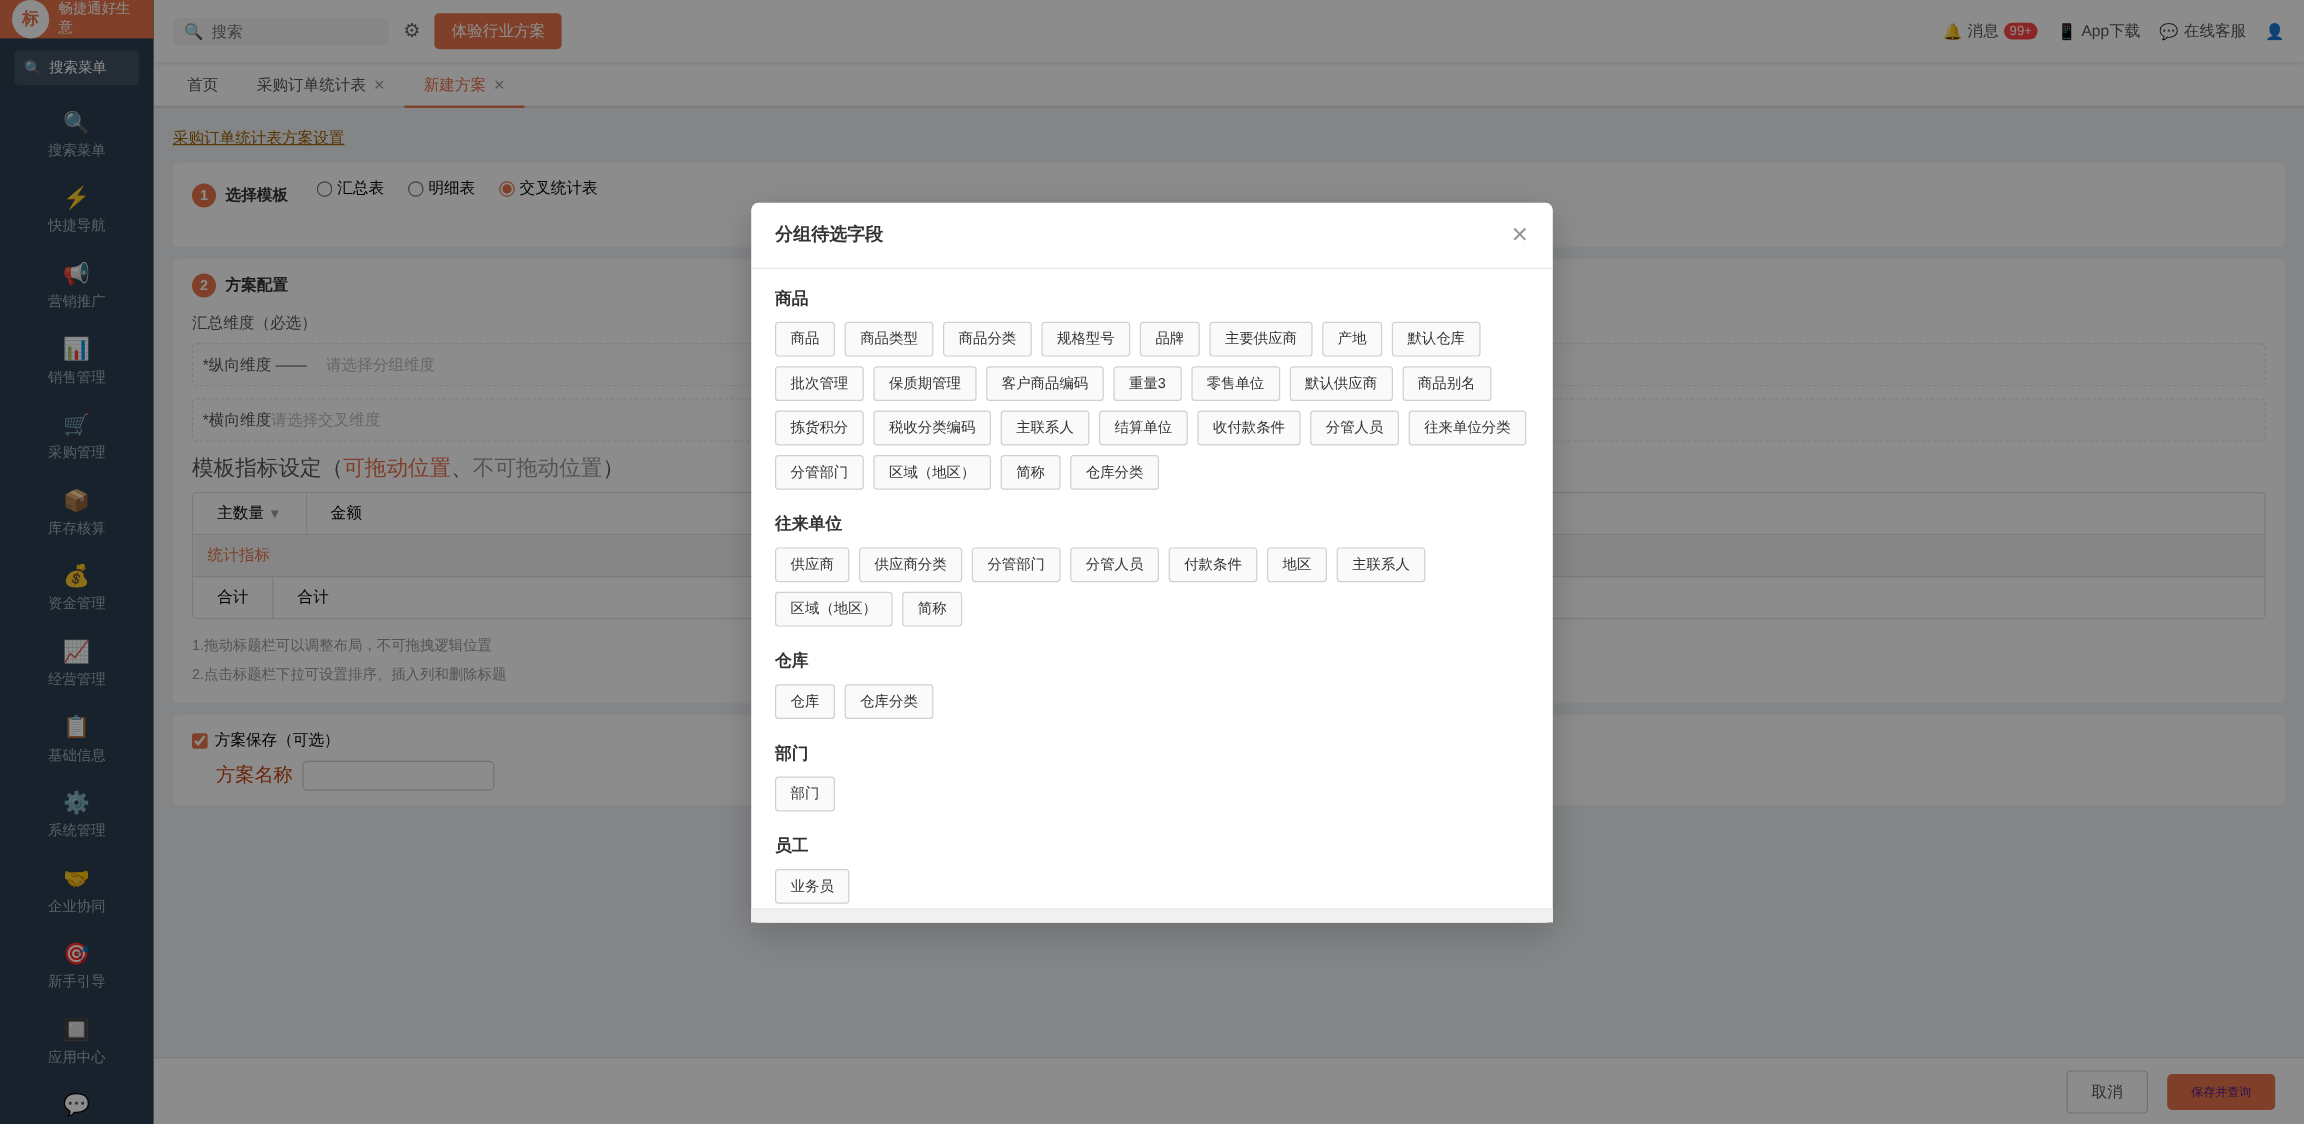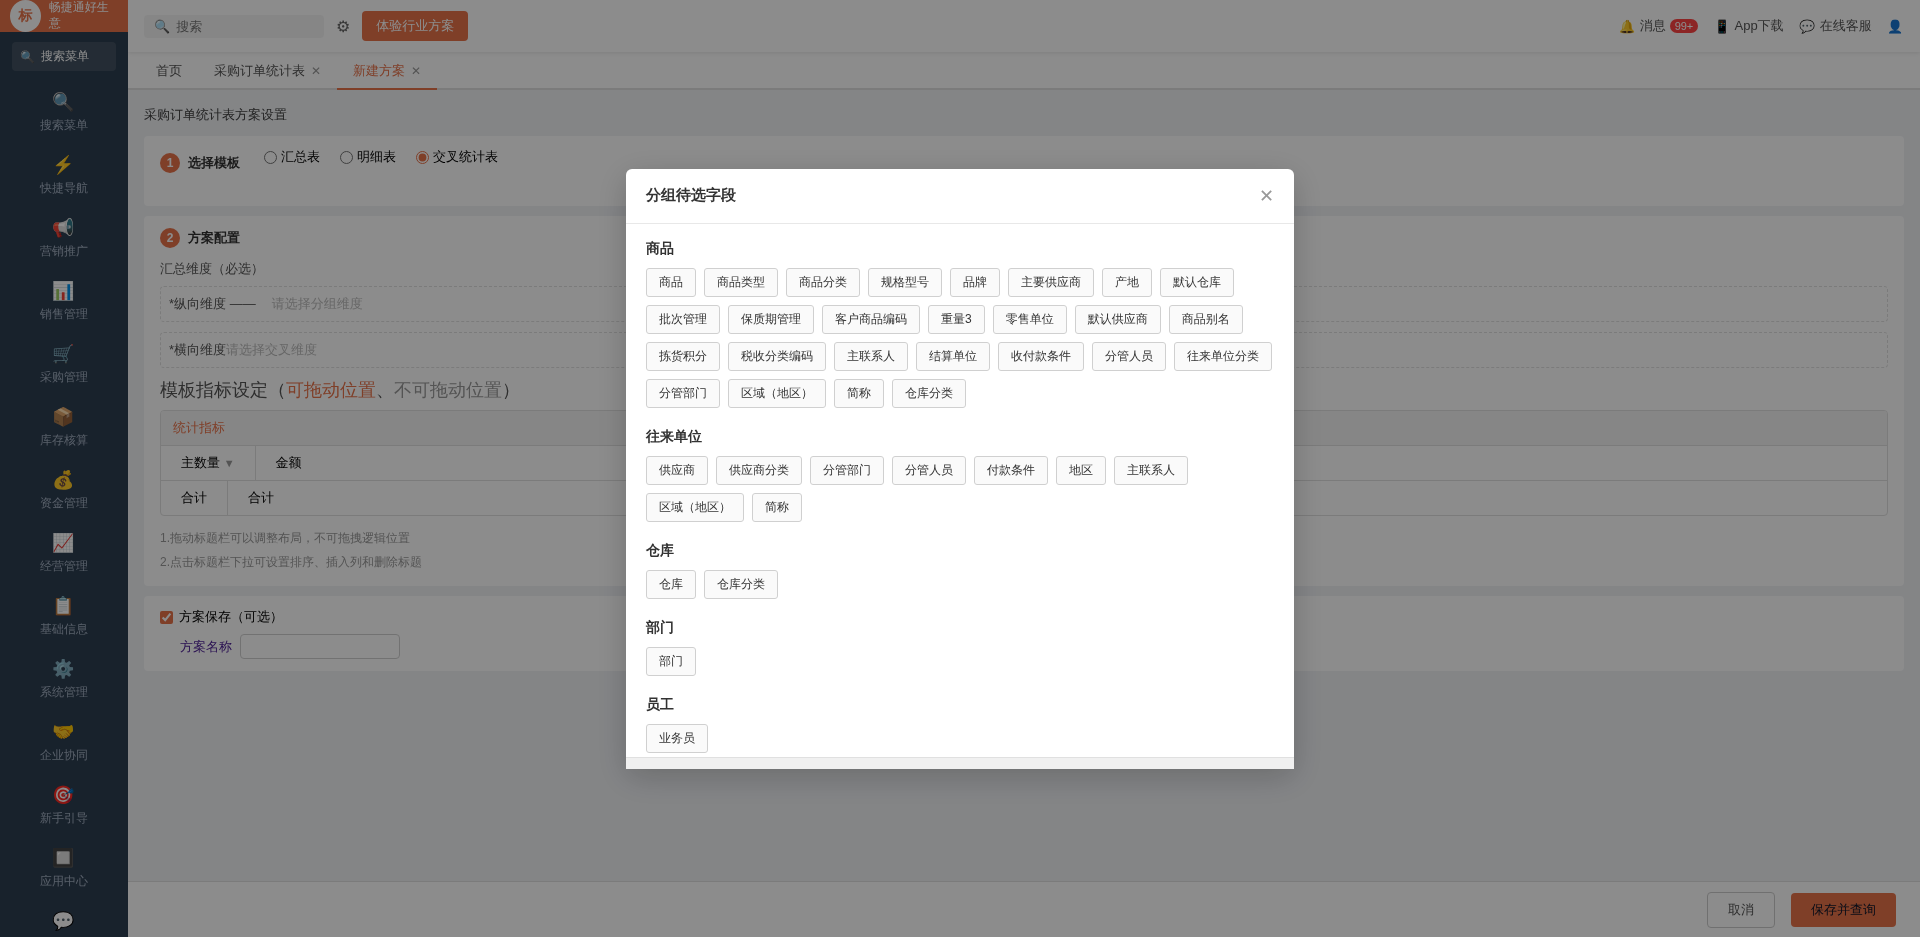--- a/index.html
+++ b/index.html
@@ -35,37 +35,37 @@
     
     .tabs-bar {
       position: fixed; top: 52px; left: 128px; right: 0; height: 38px; background: #fff; display: flex; align-items: flex-end; border-bottom: 2px solid #e0e0e0; z-index: 8; padding: 0 12px; gap: 0;
     }
     .tab { padding: 8px 16px; cursor: pointer; font-size: 13px; color: #555; border-bottom: 2px solid transparent; margin-bottom: -2px; white-space: nowrap; display: flex; align-items: center; gap: 6px; }
     .tab.active { color: #e8734a; border-bottom-color: #e8734a; }
     .tab-close { color: #999; font-size: 12px; }
 
     
     .main { position: fixed; top: 90px; left: 128px; right: 0; bottom: 0; background: #f0f2f5; overflow: auto; padding: 16px; }
-    .page-header { font-size: 13px; color: #404040; margin-bottom: 12px; }
+    .page-header { font-size: 13px; color: #a16207; margin-bottom: 12px; text-decoration: underline; }
 
     
     .step-bar { display: flex; gap: 24px; margin-bottom: 16px; align-items: center; }
     .step-item { display: flex; align-items: center; gap: 8px; font-size: 13px; }
     .step-num { width: 20px; height: 20px; border-radius: 50%; background: #e8734a; color: #fff; display: flex; align-items: center; justify-content: center; font-size: 12px; font-weight: bold; }
     .step-label { font-weight: bold; color: #333; }
 
     
     .template-row { display: flex; gap: 20px; align-items: center; margin-bottom: 12px; font-size: 13px; }
     .radio-item { display: flex; align-items: center; gap: 4px; cursor: pointer; }
     .radio-item input { accent-color: #e8734a; }
 
     
     .bottom-bar { position: fixed; bottom: 0; left: 128px; right: 0; height: 56px; background: #fff; border-top: 1px solid #e0e0e0; display: flex; align-items: center; justify-content: flex-end; padding: 0 24px; gap: 16px; z-index: 8; }
     .btn-cancel { background: #fff; border: 1px solid #ccc; border-radius: 4px; padding: 8px 20px; cursor: pointer; font-size: 13px; color: #555; }
-    .btn-save { background: #e8734a; color: #0f172a; border: none; border-radius: 4px; padding: 8px 20px; cursor: pointer; font-size: 13px; text-align: right; }
+    .btn-save { background: #e8734a; color: #4c1d95; border: none; border-radius: 4px; padding: 8px 20px; cursor: pointer; font-size: 10px; text-align: right; }
 
     
     .overlay { position: fixed; top: 0; left: 0; right: 0; bottom: 0; background: rgba(0,0,0,0.45); z-index: 100; }
 
     
     .dialog {
       position: fixed; top: 50%; left: 50%; transform: translate(-50%, -50%); z-index: 101;
       background: #fff; border-radius: 6px; width: 668px; max-height: 600px; display: flex; flex-direction: column;
       box-shadow: 0 8px 32px rgba(0,0,0,0.2);
     }
@@ -253,46 +253,46 @@
       <span style="color:#555; font-size:13px;">*纵向维度 ——</span>
       <span style="color:#bbb; font-size:13px;">请选择分组维度</span>
     </div>
     <div style="display:flex; align-items:center; padding: 8px; border:1px dashed #e0e0e0; border-radius:4px; margin-bottom:10px;">
       <span style="color:#555; font-size:13px;">*横向维度</span>
       <span style="color:#bbb; font-size:13px;">请选择交叉维度</span>
     </div>
 
     <div style="font-size:18px; color:#555; margin-bottom:8px;">模板指标设定（<span style="color:#e8734a;">可拖动位置</span>、<span style="color:#999;">不可拖动位置</span>）</div>
     <div style="border:1px solid #e0e0e0; border-radius:4px; overflow:hidden;">
-      <div style="background:#f5f5f5; padding:8px 12px; font-size:13px; color:#e8734a; border-bottom:1px solid #e0e0e0;">统计指标</div>
       <div style="display:flex; border-bottom:1px solid #e0e0e0;">
         <div style="padding:8px 20px; font-size:13px; border-right:1px solid #e0e0e0;">
           <span>主数量</span> <span style="color:#999; font-size:11px;">▼</span>
         </div>
         <div style="padding:8px 20px; font-size:13px;">金额</div>
       </div>
+      <div style="background:#f5f5f5; padding:8px 12px; font-size:13px; color:#e8734a; border-bottom:1px solid #e0e0e0;">统计指标</div>
       <div style="display:flex;">
         <div style="padding:8px 20px; font-size:13px; border-right:1px solid #e0e0e0;">合计</div>
         <div style="padding:8px 20px; font-size:13px;">合计</div>
       </div>
     </div>
 
     <div style="font-size:12px; color:#999; margin-top:10px; line-height:2;">
       <div>1.拖动标题栏可以调整布局，不可拖拽逻辑位置</div>
       <div>2.点击标题栏下拉可设置排序、插入列和删除标题</div>
     </div>
   </div>
 
   <div style="background:#fff; border-radius:4px; padding:12px 16px; margin-bottom:60px;">
     <label style="display:flex; align-items:center; gap:6px; font-size:13px; cursor:pointer;">
       <input type="checkbox" checked="" style="accent-color: rgb(232, 115, 74);">
       <span>方案保存（可选）</span>
     </label>
     <div style="display:flex; align-items:center; gap:8px; margin-top:8px; padding-left:20px;">
-      <span style="font-size:13px; color:#4c1d95;">方案名称</span>
+      <span style="font-size:16px; color:#c2410c;">方案名称</span>
       <input type="text" style="border: 1px solid rgb(208, 208, 208); border-radius: 4px; padding: 4px 8px; width: 160px; font-size: 13px;">
     </div>
   </div>
 </div>
 
 <div class="bottom-bar">
   <button class="btn-cancel">取消</button>
   <button class="btn-save">保存并查询</button>
 </div>
 

